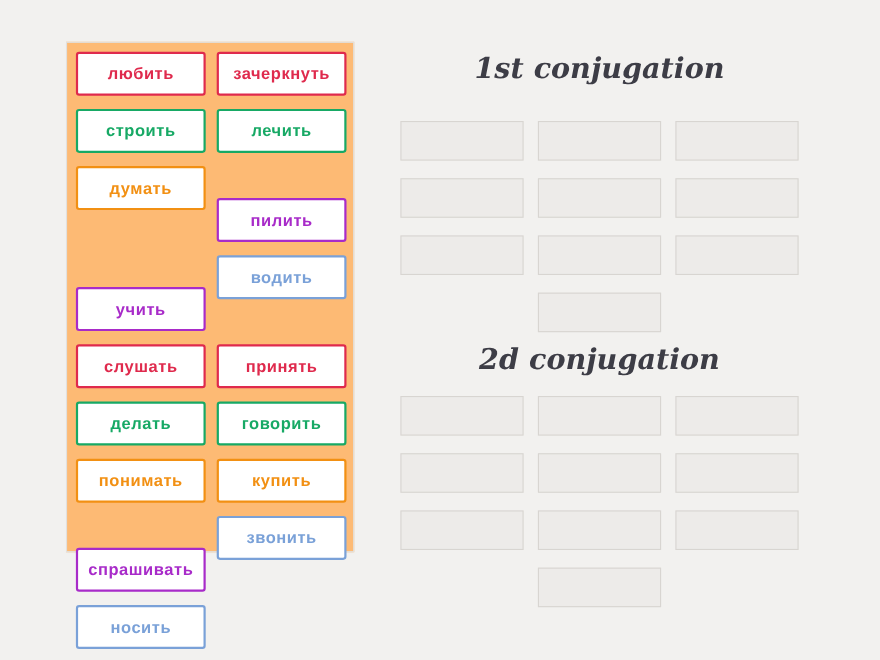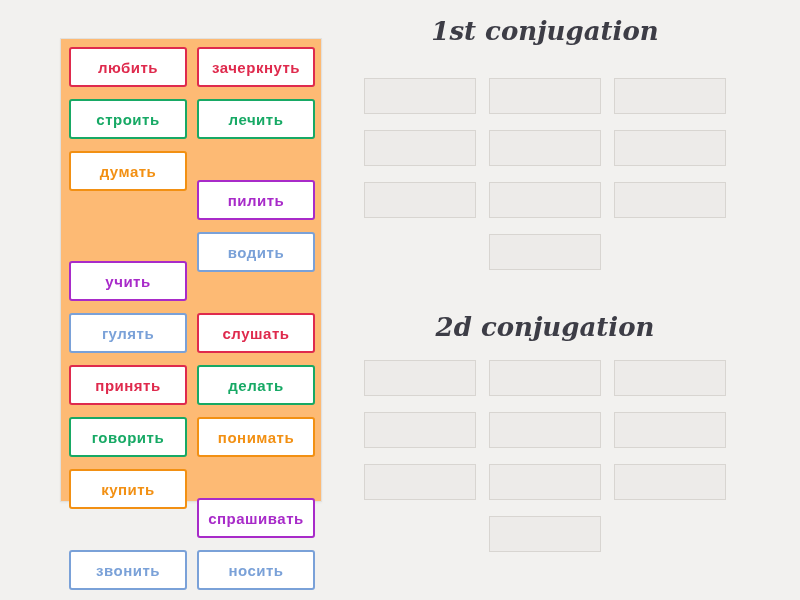--- a/index.html
+++ b/index.html
@@ -53,21 +53,21 @@
 
   
   .group {
     position: absolute;
     width: 366px;
     left: 362px;
     display: flex;
     flex-direction: column;
     align-items: center;
   }
-  .group-1 { top: 16px; gap: 14px; }
+  .group-1 { top: 48px; gap: 14px; }
   .group-2 { top: 312px; }
   .group-title {
     font-family: "DejaVu Serif", serif;
     font-style: italic;
     font-weight: bold;
     font-size: 26px;
     color: #3d3d46;
     margin-bottom: 18px;
     text-align: center;
   }
@@ -107,23 +107,20 @@
         <span>думать</span>
       </div>
       <div class="tile c-purple">
         <span>пилить</span>
       </div>
       <div class="tile c-purple">
         <span>учить</span>
       </div>
       <div class="tile c-blue">
         <span>водить</span>
-      </div>
-      <div class="tile c-blue">
-        <span>гулять</span>
       </div>
       <div class="tile c-red">
         <span>слушать</span>
       </div>
       <div class="tile c-red">
         <span>принять</span>
       </div>
       <div class="tile c-green">
         <span>делать</span>
       </div>

